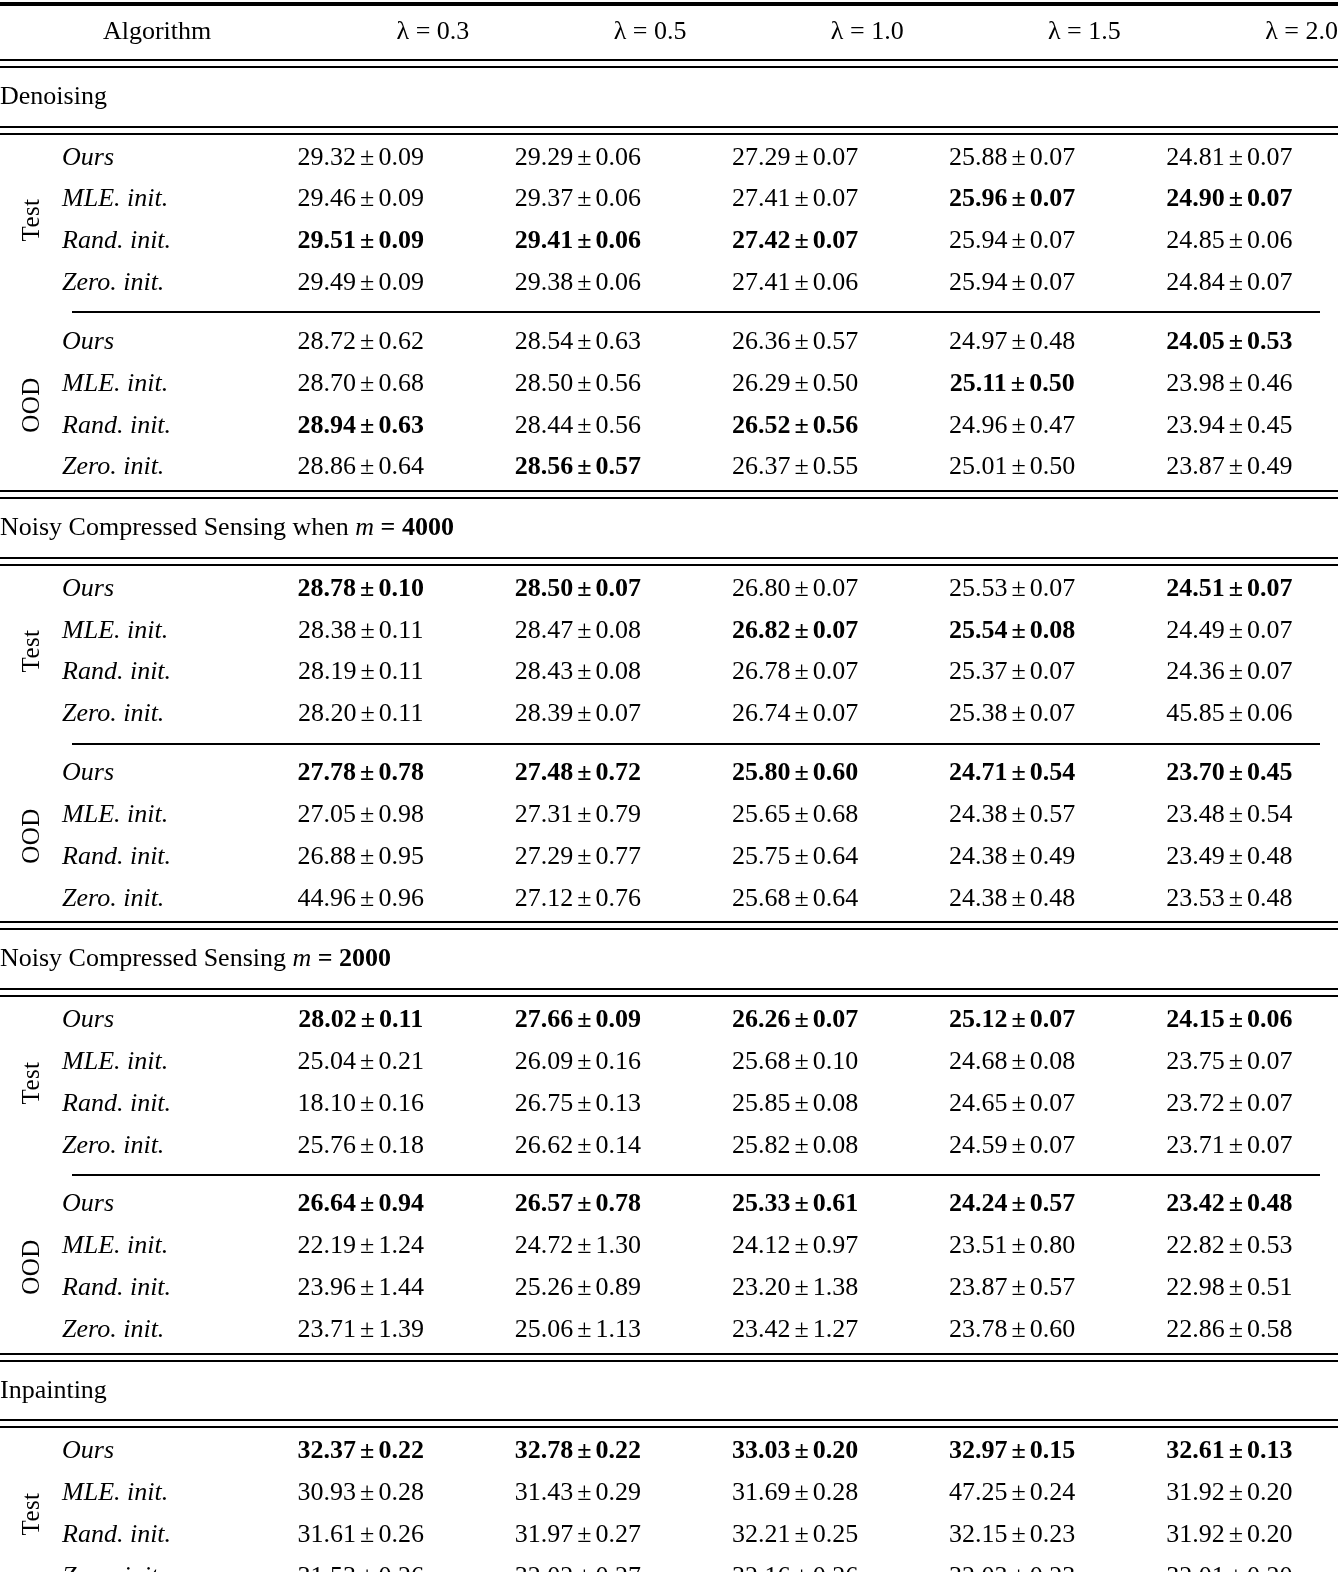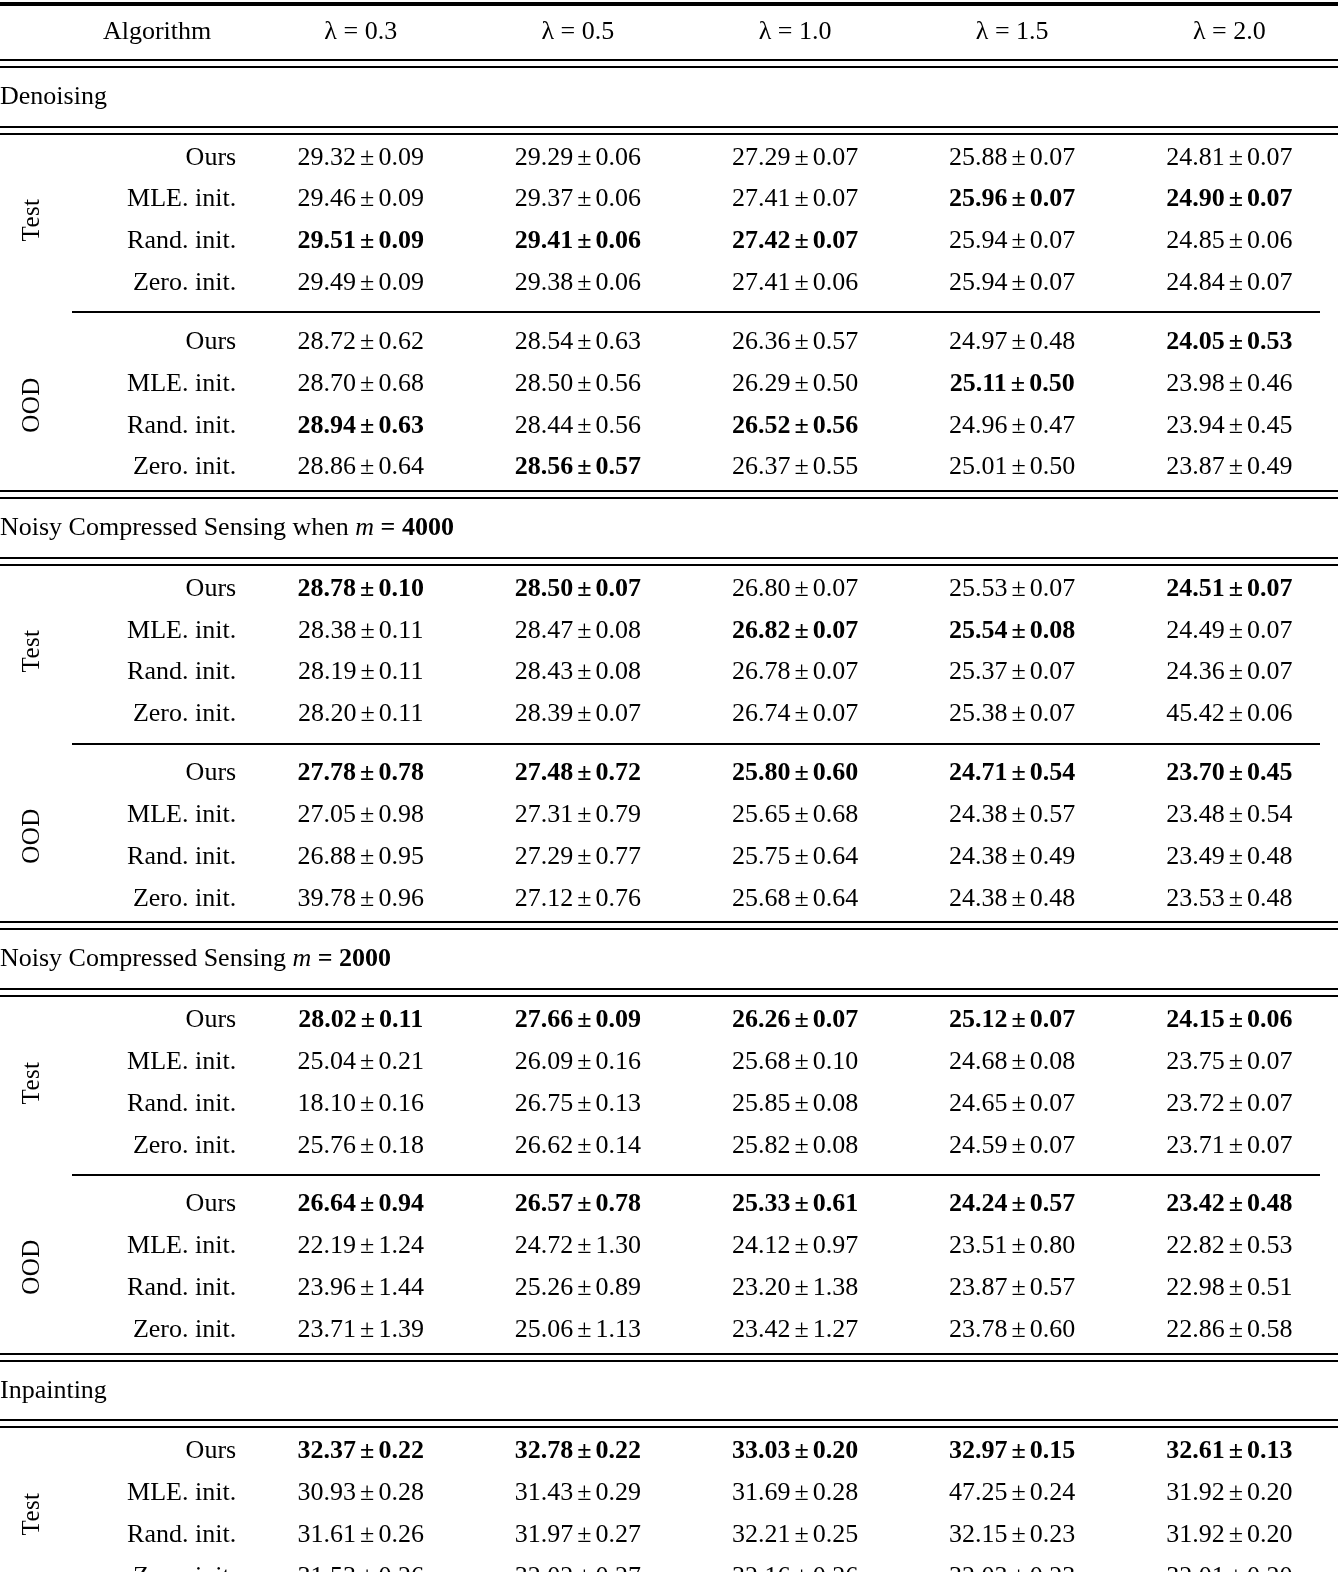--- a/index.html
+++ b/index.html
@@ -60,36 +60,37 @@
   tr.section-title td {
     font-size: 26px;
     padding: 12px 0 13px 0;
     line-height: 1.1;
   }
   .mathvar { font-family: "Liberation Serif","DejaVu Serif",serif; font-style: italic; }
   .mathnum { font-style: normal; font-weight: bold; }
 
   
   tr.head td {
-    text-align: center;
+    text-align: right;
     font-size: 26px;
     padding: 9px 0 11px 0;
   }
   tr.head td.alg { text-align: center; }
 
   
   tr.data td {
     font-size: 26px;
     padding: 3px 0 4px 0;
     line-height: 1.34;
   }
   tr.data td.alg {
-    text-align: right;
+    text-align: left;
     padding-right: 16px;
     white-space: nowrap;
+    font-style: italic;
   }
   tr.data td.val {
     text-align: center;
     white-space: nowrap;
   }
   td.val.bold, td.val.bold .pm { font-weight: bold; }
   .pm { padding: 0 4px; }
 
   
   td.rotcell {
@@ -263,21 +264,21 @@
           <td class="val"><span class="num">26.78</span><span class="pm">±</span><span class="num">0.07</span></td>
           <td class="val"><span class="num">25.37</span><span class="pm">±</span><span class="num">0.07</span></td>
           <td class="val"><span class="num">24.36</span><span class="pm">±</span><span class="num">0.07</span></td>
         </tr>
         <tr class="data">
           <td class="alg">Zero. init.</td>
           <td class="val"><span class="num">28.20</span><span class="pm">±</span><span class="num">0.11</span></td>
           <td class="val"><span class="num">28.39</span><span class="pm">±</span><span class="num">0.07</span></td>
           <td class="val"><span class="num">26.74</span><span class="pm">±</span><span class="num">0.07</span></td>
           <td class="val"><span class="num">25.38</span><span class="pm">±</span><span class="num">0.07</span></td>
-          <td class="val"><span class="num">45.42</span><span class="pm">±</span><span class="num">0.06</span></td>
+          <td class="val"><span class="num">45.85</span><span class="pm">±</span><span class="num">0.06</span></td>
         </tr>
         <tr class="rule-inner">
           <td colspan="7">
             <i></i>
           </td>
         </tr>
         <tr class="data">
           <td class="rotcell" rowspan="4">
             <span class="rotlabel">OOD</span>
           </td>
@@ -299,21 +300,21 @@
         <tr class="data">
           <td class="alg">Rand. init.</td>
           <td class="val"><span class="num">26.88</span><span class="pm">±</span><span class="num">0.95</span></td>
           <td class="val"><span class="num">27.29</span><span class="pm">±</span><span class="num">0.77</span></td>
           <td class="val"><span class="num">25.75</span><span class="pm">±</span><span class="num">0.64</span></td>
           <td class="val"><span class="num">24.38</span><span class="pm">±</span><span class="num">0.49</span></td>
           <td class="val"><span class="num">23.49</span><span class="pm">±</span><span class="num">0.48</span></td>
         </tr>
         <tr class="data">
           <td class="alg">Zero. init.</td>
-          <td class="val"><span class="num">39.78</span><span class="pm">±</span><span class="num">0.96</span></td>
+          <td class="val"><span class="num">44.96</span><span class="pm">±</span><span class="num">0.96</span></td>
           <td class="val"><span class="num">27.12</span><span class="pm">±</span><span class="num">0.76</span></td>
           <td class="val"><span class="num">25.68</span><span class="pm">±</span><span class="num">0.64</span></td>
           <td class="val"><span class="num">24.38</span><span class="pm">±</span><span class="num">0.48</span></td>
           <td class="val"><span class="num">23.53</span><span class="pm">±</span><span class="num">0.48</span></td>
         </tr>
         <tr class="rule-double">
           <td colspan="7">
             <i></i>
           </td>
         </tr>

